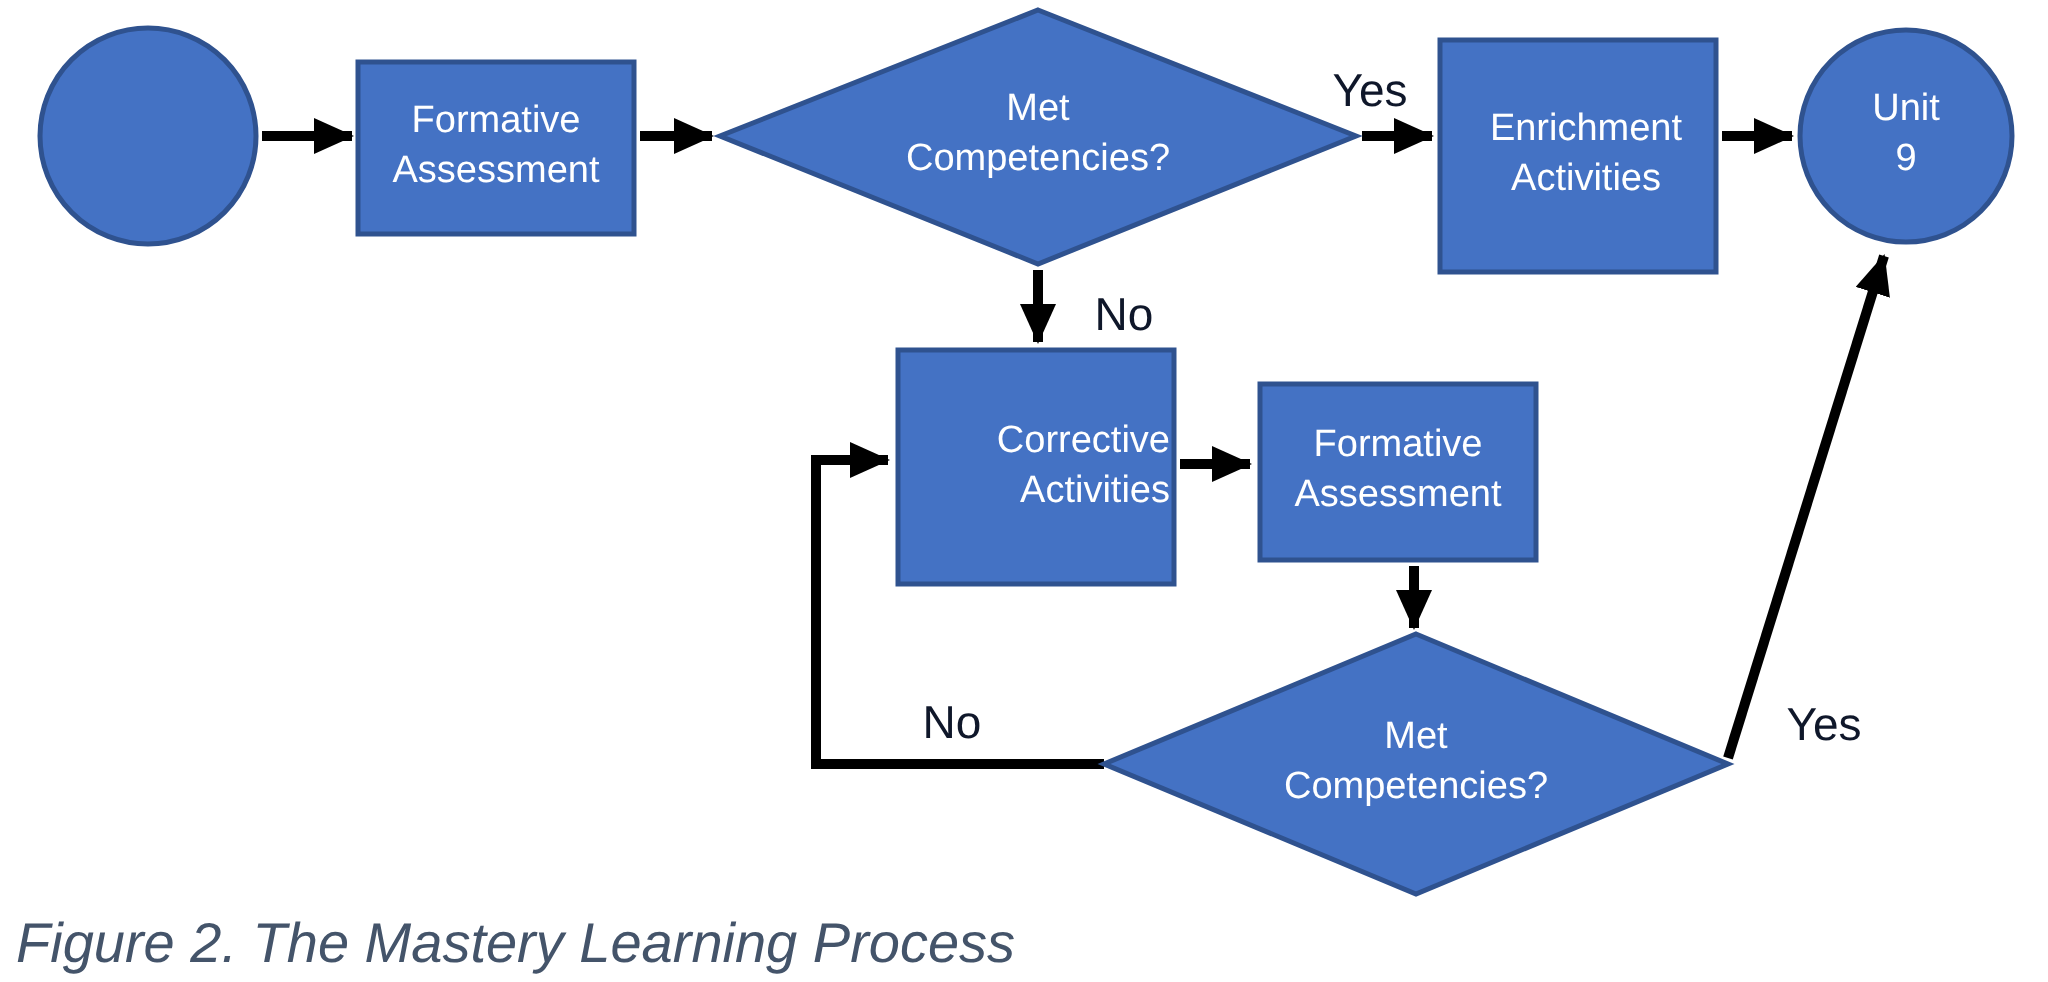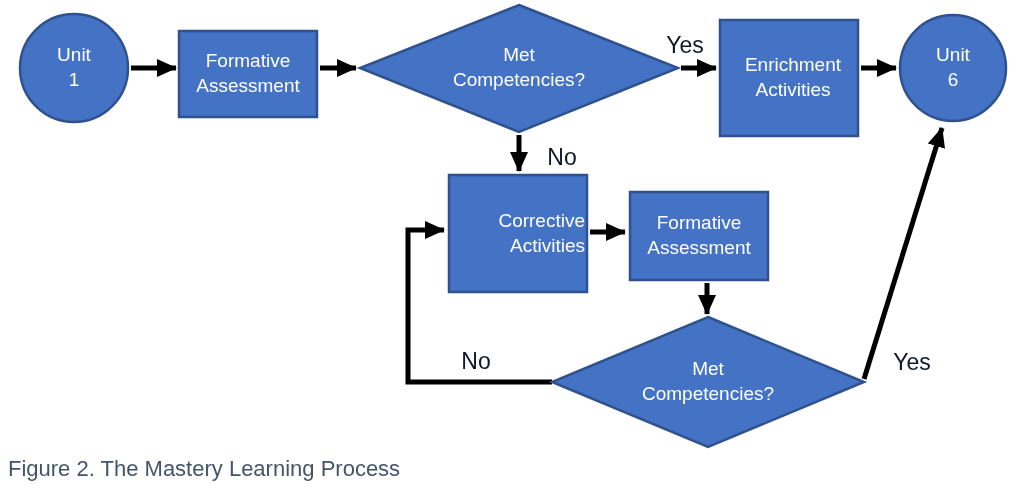--- a/index.html
+++ b/index.html
@@ -55,21 +55,22 @@
     text-align: center;
     color: #0f172a;
     font-size: 23px;
     line-height: 1;
     pointer-events: none;
   }
   .caption {
     position: absolute;
     left: 8px;
     top: 456px;
-    font-size: 22px;
+    font-size: 28px;
+    font-style: italic;
     color: #44546A;
   }
 </style>
 </head>
 <body>
 
 <div class="canvas">
 
   <svg width="1024" height="491" viewBox="0 0 1024 491">
     <defs>
@@ -91,25 +92,24 @@
     <circle class="node" cx="74" cy="68" r="54"></circle>
     <rect class="node" x="179" y="31" width="138" height="86"></rect>
     <polygon class="node" points="519,5 678,68 519,132 360,68"></polygon>
     <rect class="node" x="720" y="20" width="138" height="116"></rect>
     <circle class="node" cx="953" cy="68" r="53"></circle>
     <rect class="node" x="449" y="175" width="138" height="117"></rect>
     <rect class="node" x="630" y="192" width="138" height="88"></rect>
     <polygon class="node" points="708,317 864,382 708,447 552,382"></polygon>
   </svg>
 
-  <div class="nodelabel" style="left:50px; top:39px; width:48px; height:58px;">Unit 1</div>
   <div class="nodelabel" style="left:181px; top:33px; width:134px; height:82px;">Formative Assessment</div>
   <div class="nodelabel" style="left:454px; top:39px; width:130px; height:58px;">Met Competencies?</div>
   <div class="nodelabel" style="left:722px; top:22px; width:142px; height:112px;">Enrichment Activities</div>
-  <div class="nodelabel" style="left:929px; top:39px; width:48px; height:58px;">Unit 6</div>
+  <div class="nodelabel" style="left:929px; top:39px; width:48px; height:58px;">Unit 9</div>
   <div class="nodelabel" style="left:451px; top:177px; width:134px; height:113px;text-align:right;">Corrective Activities</div>
   <div class="nodelabel" style="left:632px; top:194px; width:134px; height:84px;">Formative Assessment</div>
   <div class="nodelabel" style="left:643px; top:353px; width:130px; height:58px;">Met Competencies?</div>
 
   <div class="edgelabel" style="left:660px; top:31px;">Yes</div>
   <div class="edgelabel" style="left:537px; top:143px;">No</div>
   <div class="edgelabel" style="left:451px; top:347px;">No</div>
   <div class="edgelabel" style="left:887px; top:348px;">Yes</div>
 
   <div class="caption">Figure 2. The Mastery Learning Process</div>

